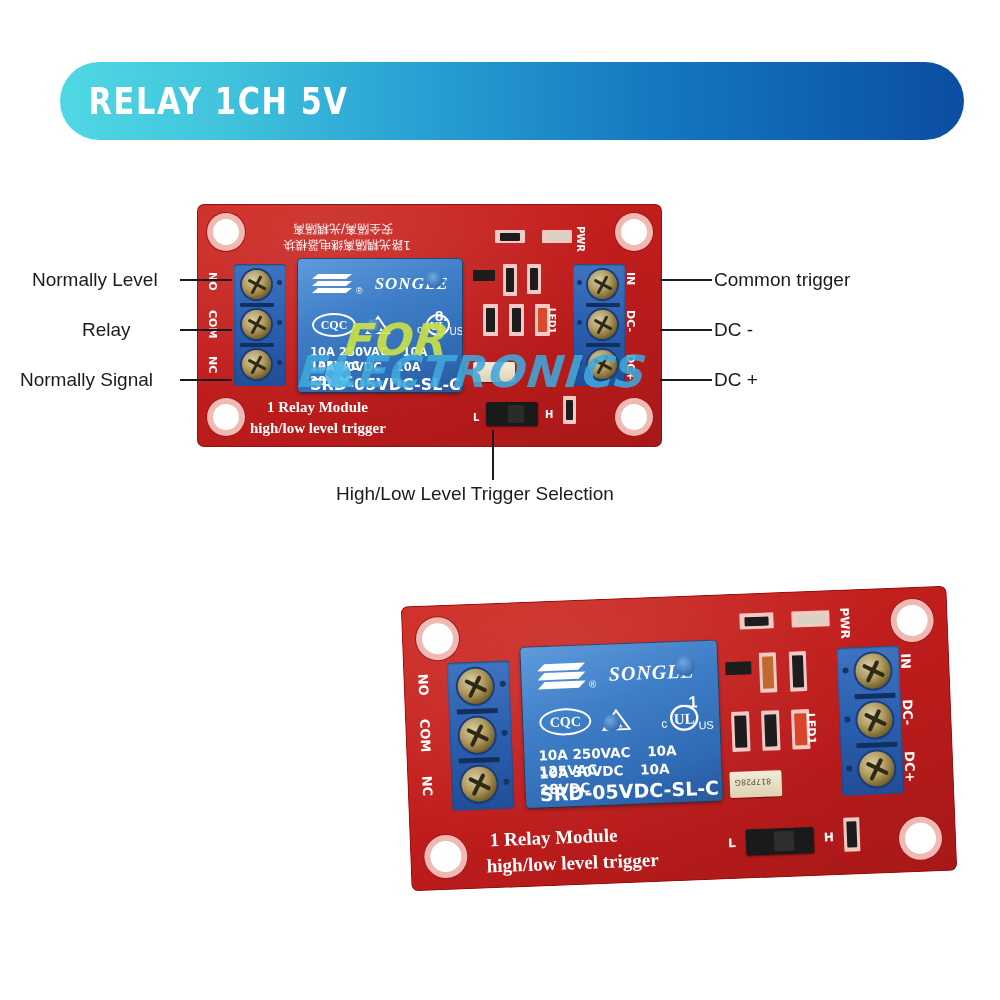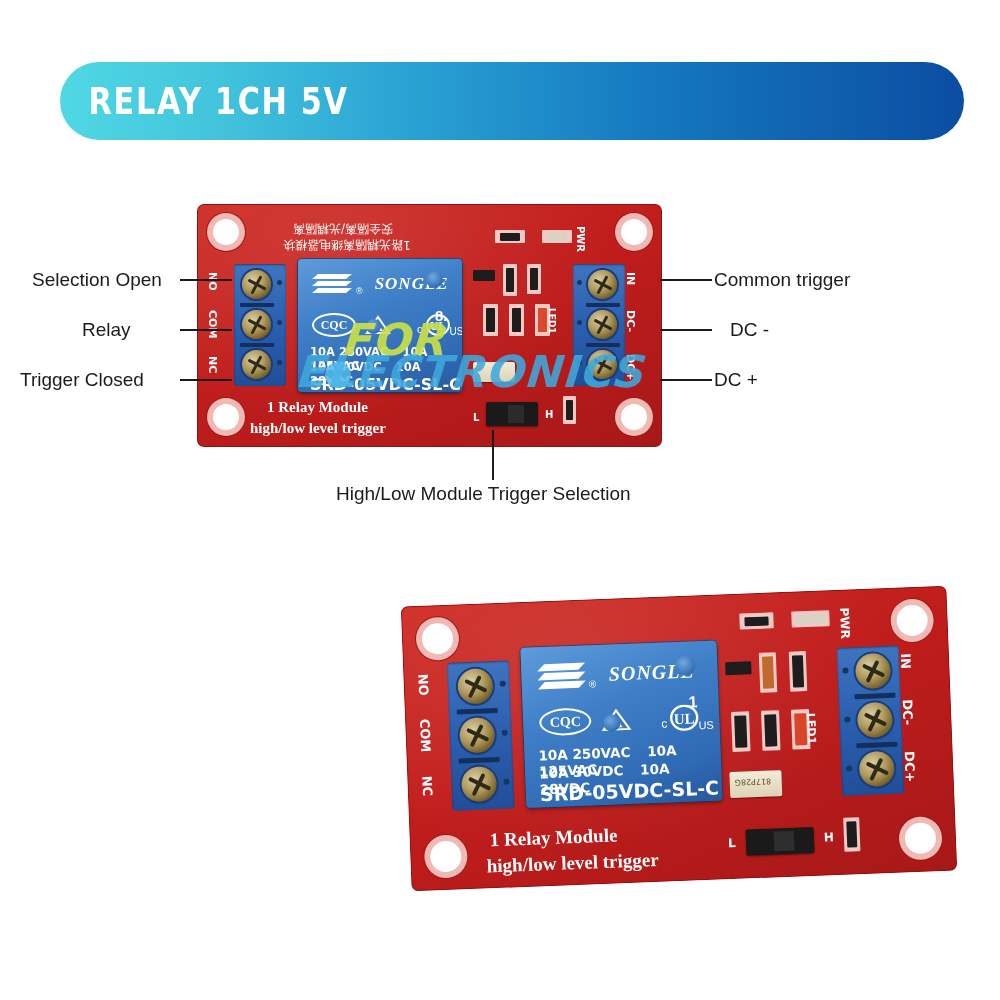--- a/index.html
+++ b/index.html
@@ -245,40 +245,40 @@
   </div>
   <div class="silk-v" style="left:348px;top:205px;font-size:10px;">H</div>
   <div class="pad" style="left:366px;top:192px;width:13px;height:28px;"></div>
   <div class="smd" style="left:369px;top:196px;width:7px;height:20px;"></div>
 
   <div class="wm wm-for" style="left:148px;top:110px;font-size:44px;transform:skewX(-6deg);">FOR</div>
   <div class="wm wm-elec" style="left:102px;top:142px;font-size:44px;transform:skewX(-6deg);">ELECTRONICS</div>
   <div class="wm-dot" style="left:128px;top:158px;width:26px;height:26px;"></div>
 </div>
 
-<div class="callout" style="left:32px;top:269px;">Selection Open</div>
+<div class="callout" style="left:32px;top:269px;">Normally Level</div>
 <div class="lead" style="left:180px;top:279px;width:52px;height:2px;"></div>
 
 <div class="callout" style="left:82px;top:319px;">Relay</div>
 <div class="lead" style="left:180px;top:329px;width:52px;height:2px;"></div>
 
-<div class="callout" style="left:20px;top:369px;">Trigger Closed</div>
+<div class="callout" style="left:20px;top:369px;">Normally Signal</div>
 <div class="lead" style="left:180px;top:379px;width:52px;height:2px;"></div>
 
 <div class="lead" style="left:660px;top:279px;width:52px;height:2px;"></div>
 <div class="callout" style="left:714px;top:269px;">Common trigger</div>
 
 <div class="lead" style="left:660px;top:329px;width:52px;height:2px;"></div>
-<div class="callout" style="left:730px;top:319px;">DC -</div>
+<div class="callout" style="left:714px;top:319px;">DC -</div>
 
 <div class="lead" style="left:660px;top:379px;width:52px;height:2px;"></div>
 <div class="callout" style="left:714px;top:369px;">DC +</div>
 
 <div class="lead" style="left:492px;top:430px;width:2px;height:50px;"></div>
-<div class="callout" style="left:336px;top:483px;">High/Low Module Trigger Selection</div>
+<div class="callout" style="left:336px;top:483px;">High/Low Level Trigger Selection</div>
 
 <div class="board" style="left:406px;top:596px;width:546px;height:285px;transform:rotate(-2.2deg);">
 
   <div class="hole" style="left:20px;top:18px;width:31px;height:31px;"></div>
   <div class="hole" style="left:495px;top:18px;width:31px;height:31px;"></div>
   <div class="hole" style="left:20px;top:236px;width:31px;height:31px;"></div>
   <div class="hole" style="left:495px;top:236px;width:31px;height:31px;"></div>
 
   <div class="term" style="left:44px;top:58px;width:62px;height:148px;">
     <div class="screw" style="left:10px;top:7px;width:35px;height:35px;"></div>

